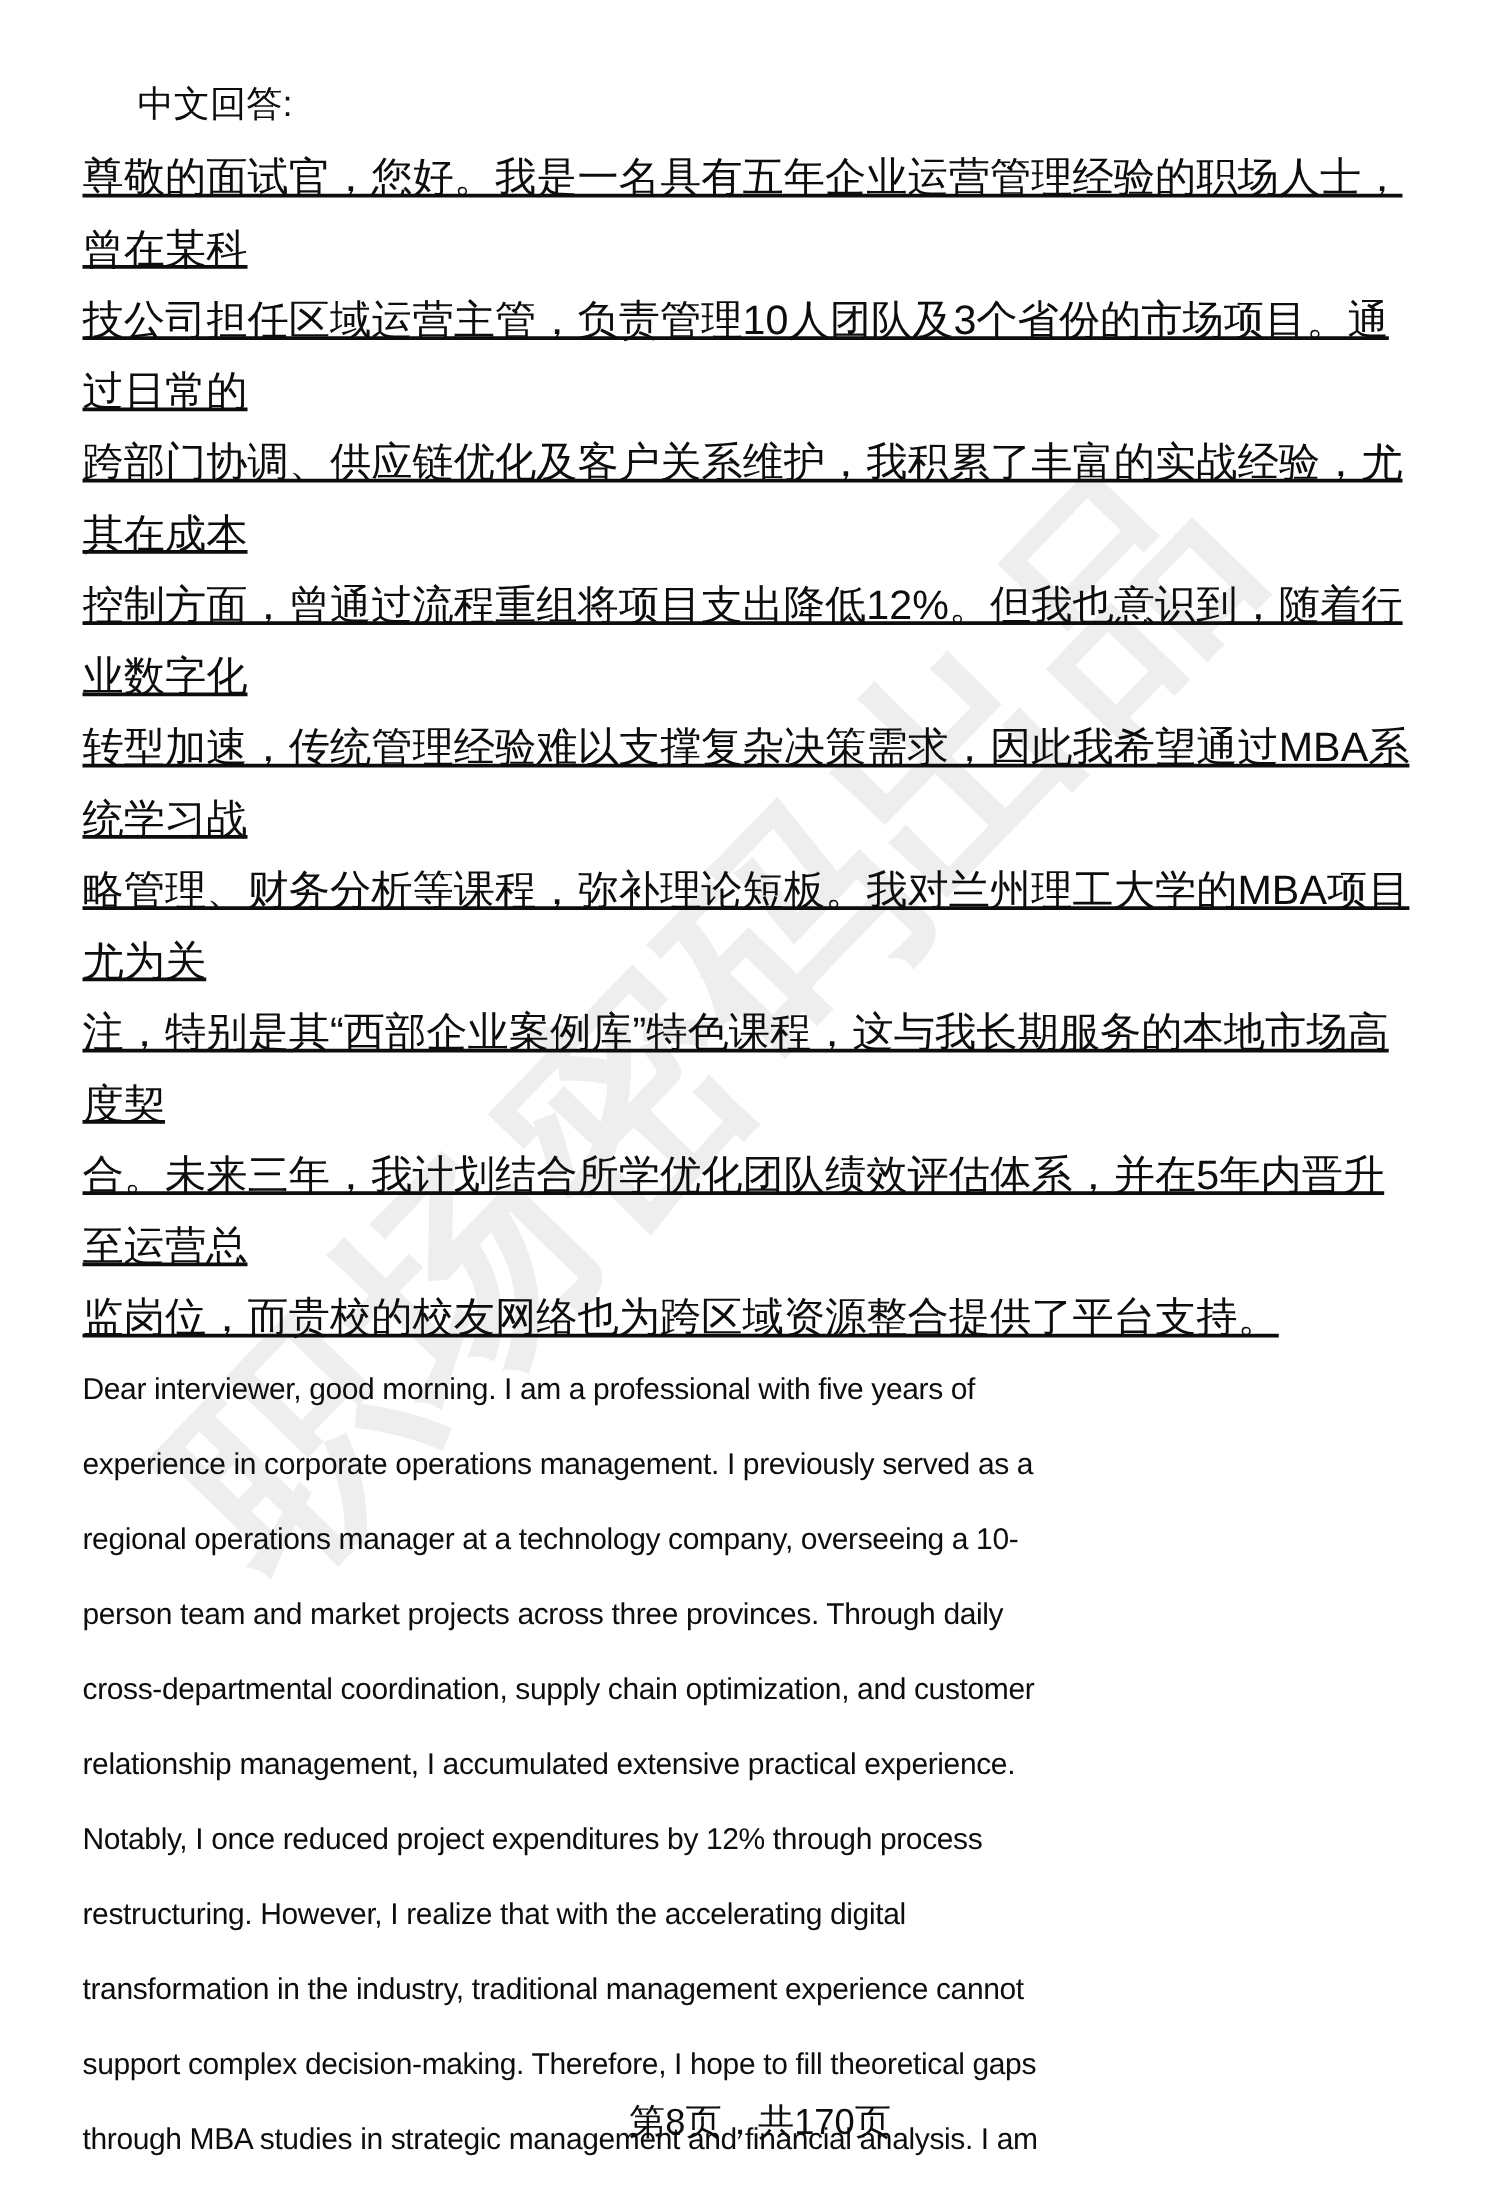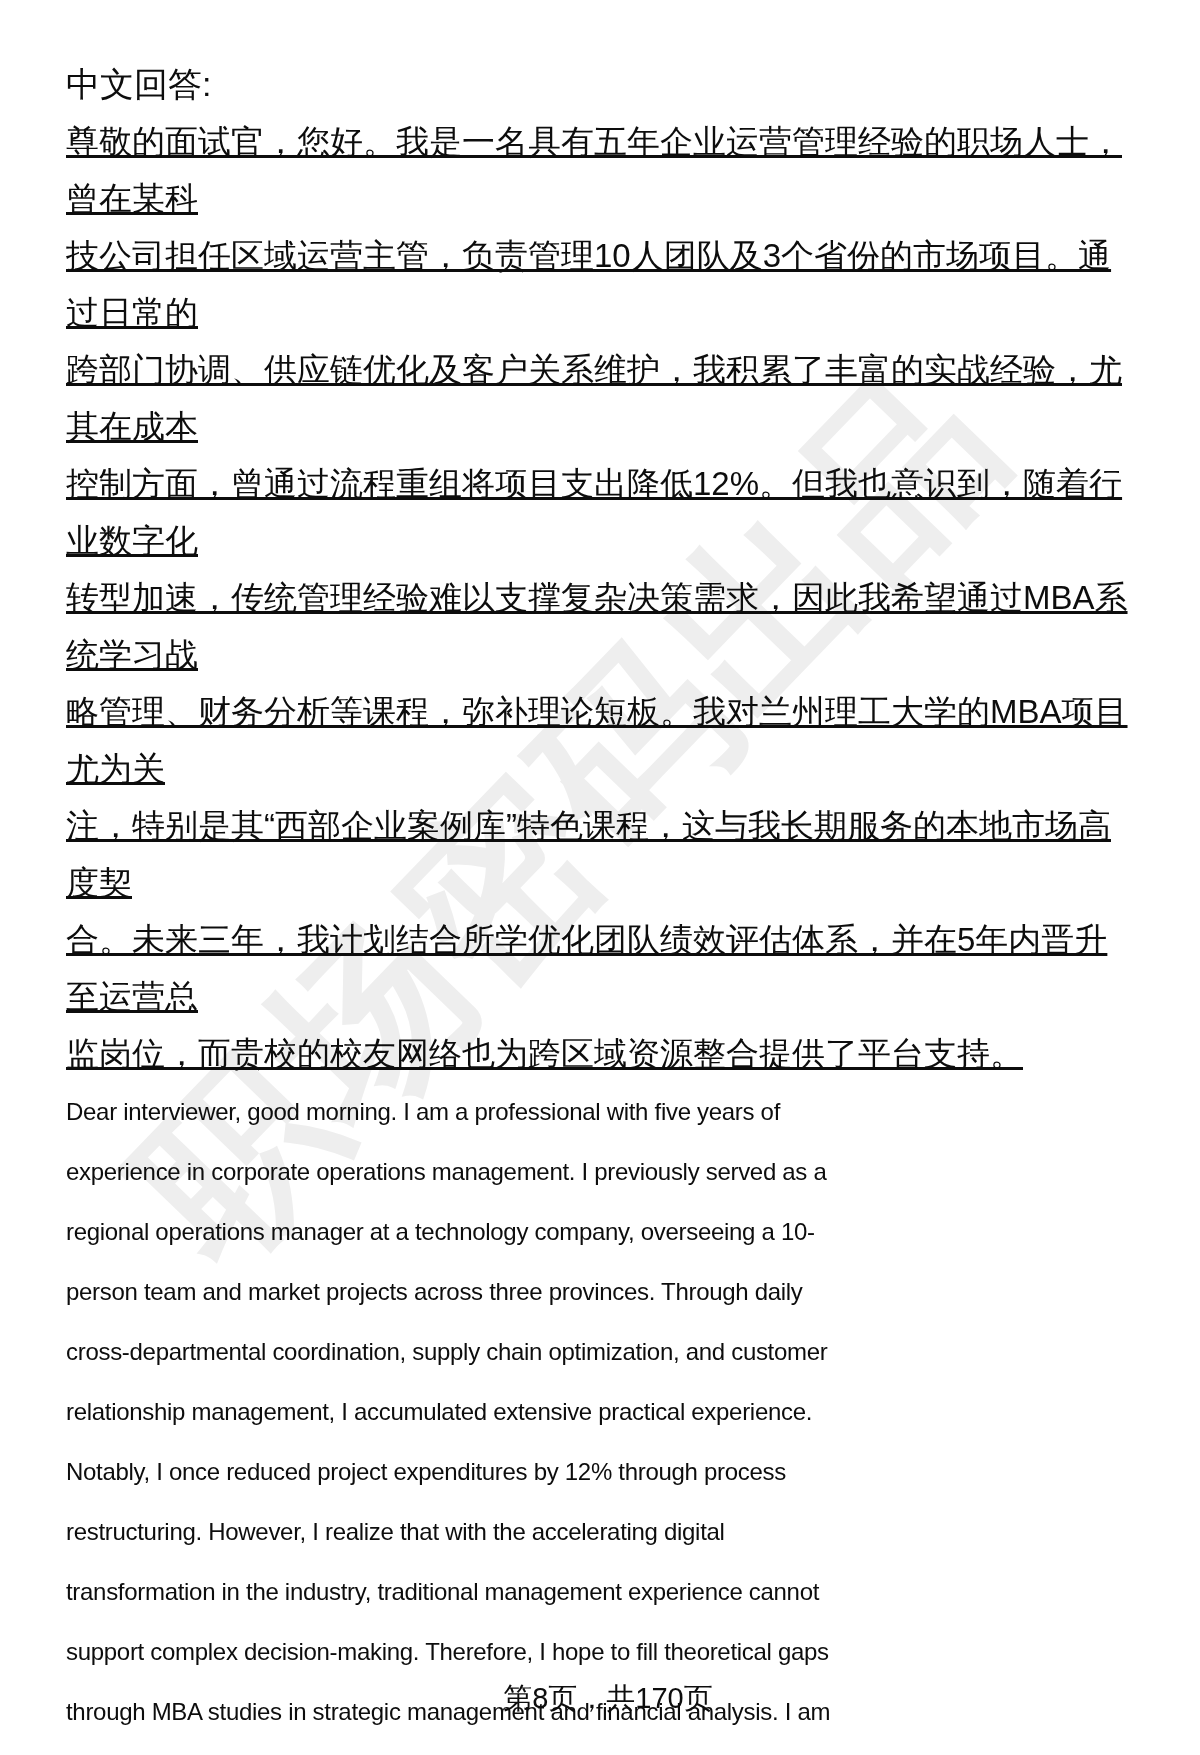--- a/index.html
+++ b/index.html
@@ -34,23 +34,24 @@
     z-index: 0;
     user-select: none;
     pointer-events: none;
   }
   .content {
     position: relative;
     z-index: 1;
     padding: 56px 66px 0 66px;
   }
   .heading {
-    font-size: 34px;
+    font-size: 29px;
     line-height: 57px;
     white-space: pre-line;
+    margin-left: 44px;
   }
   .heading.second {
     margin-top: 52px;
   }
   .para {
     white-space: pre-line;
     margin: 0;
   }
   .para.zh {
     font-size: 33px;

